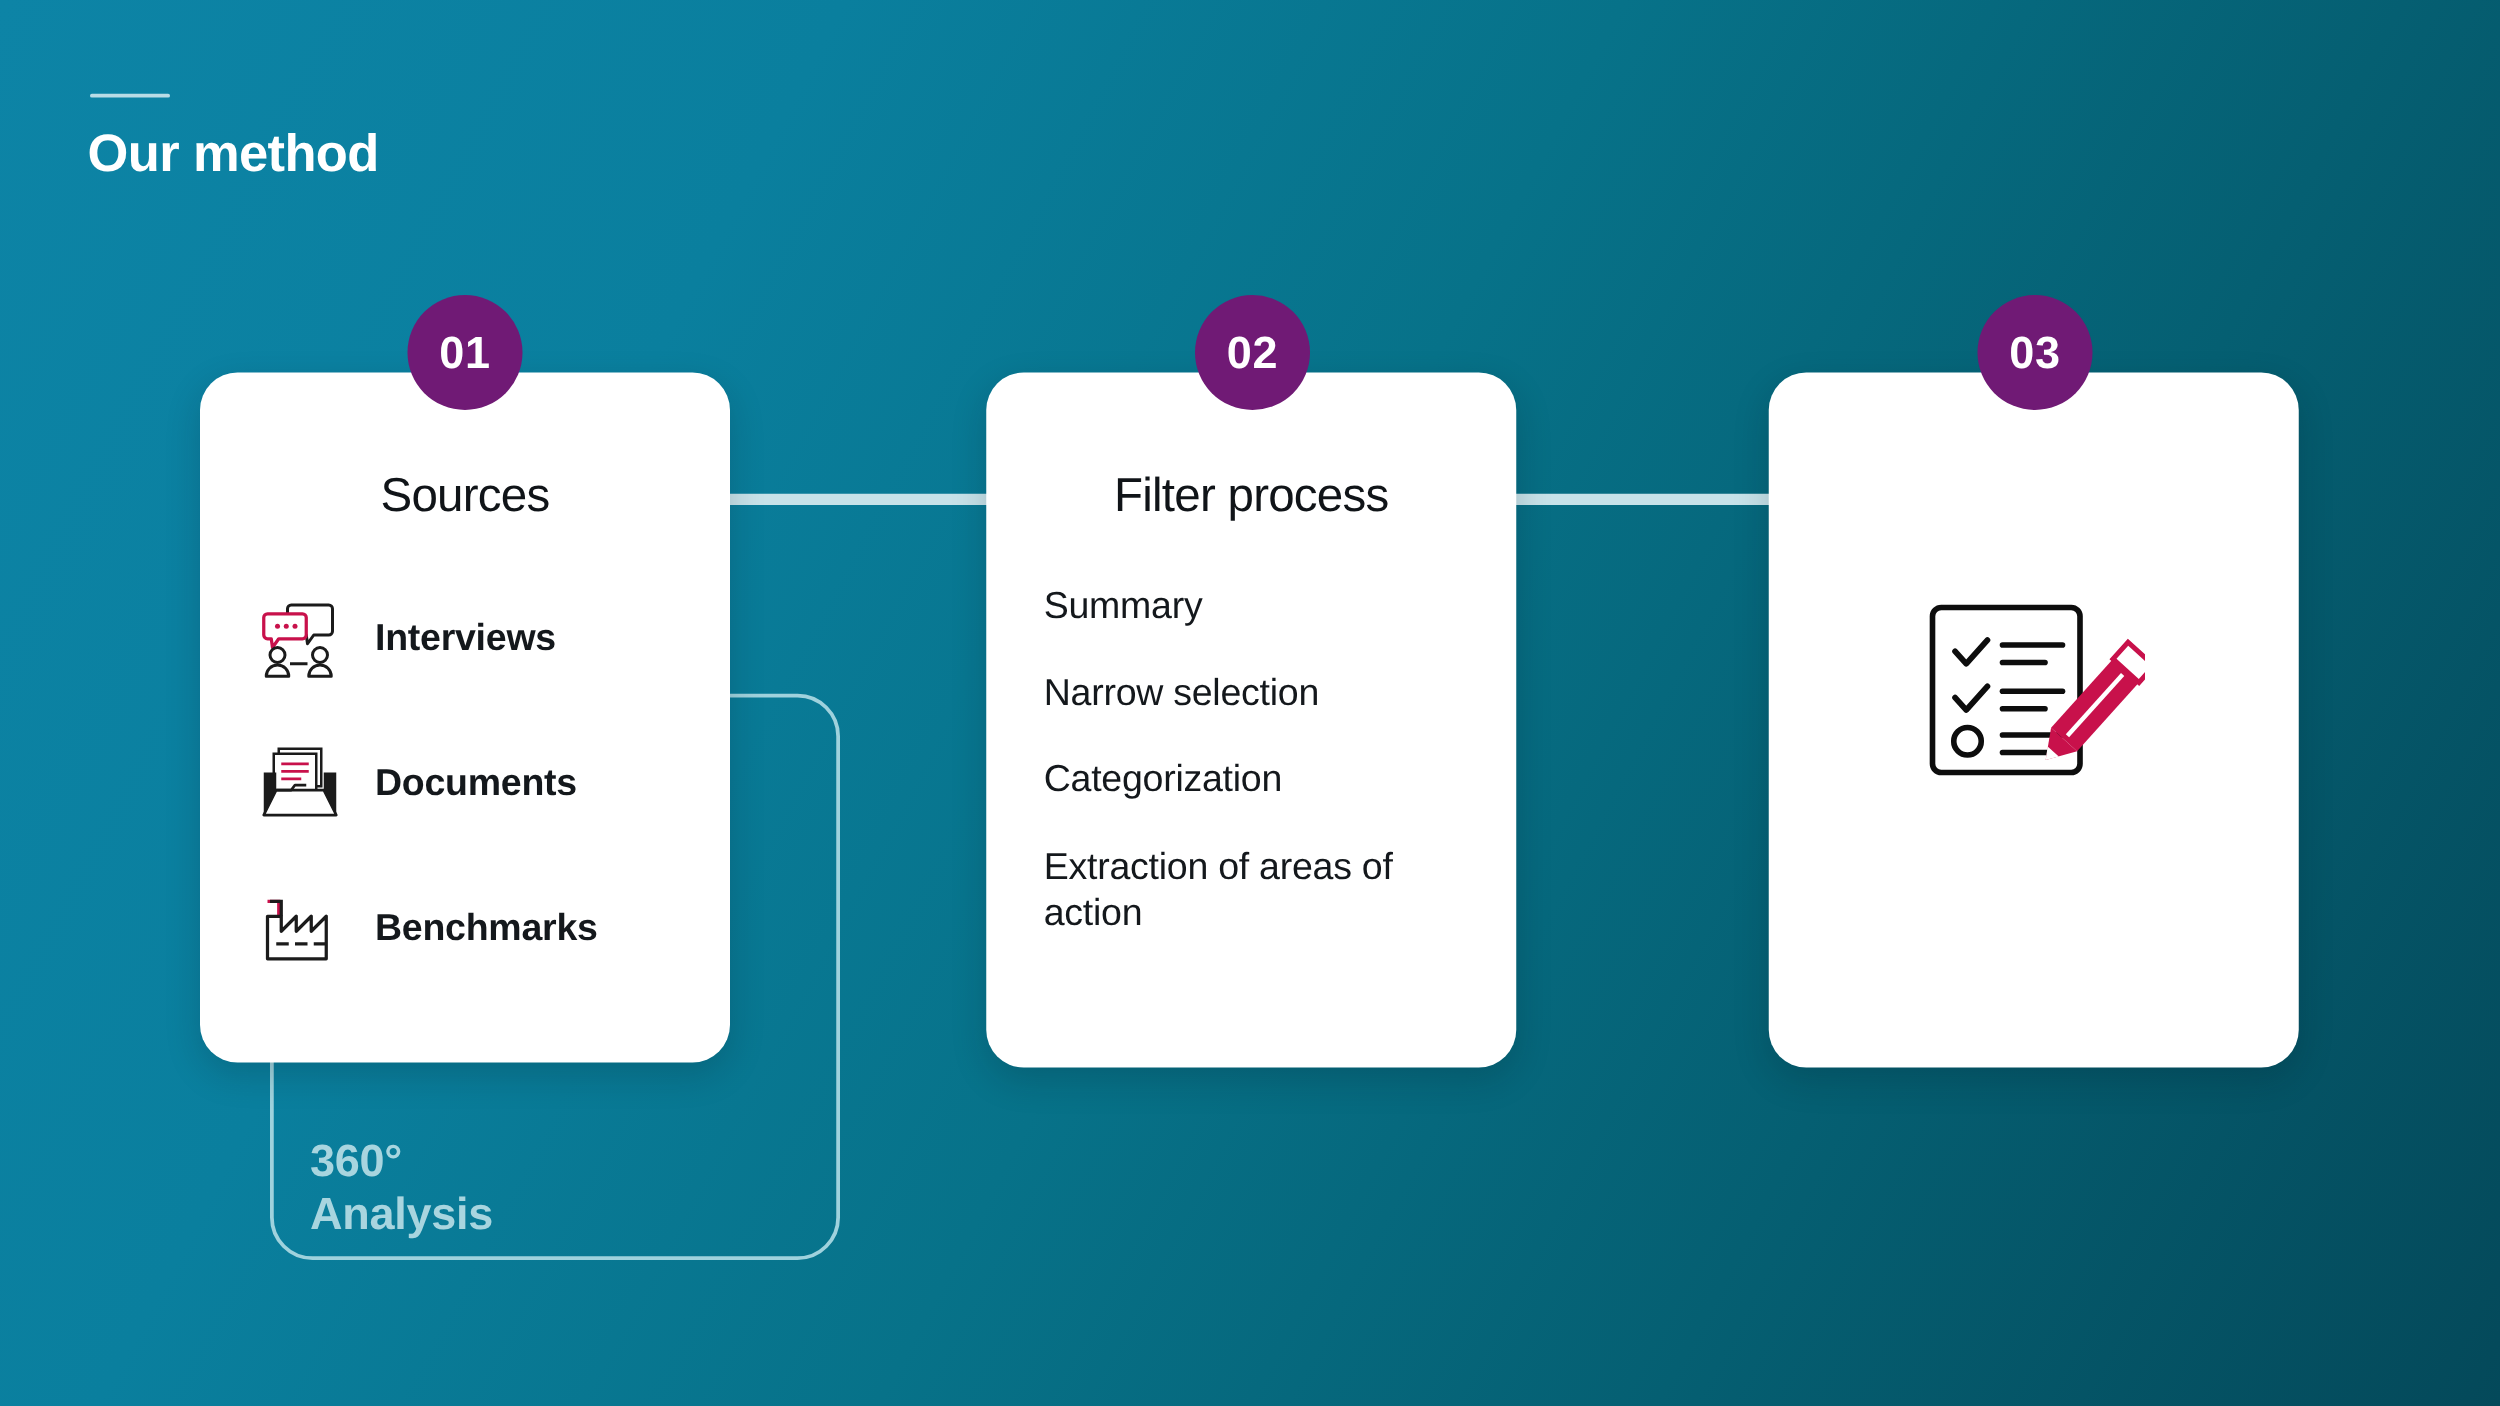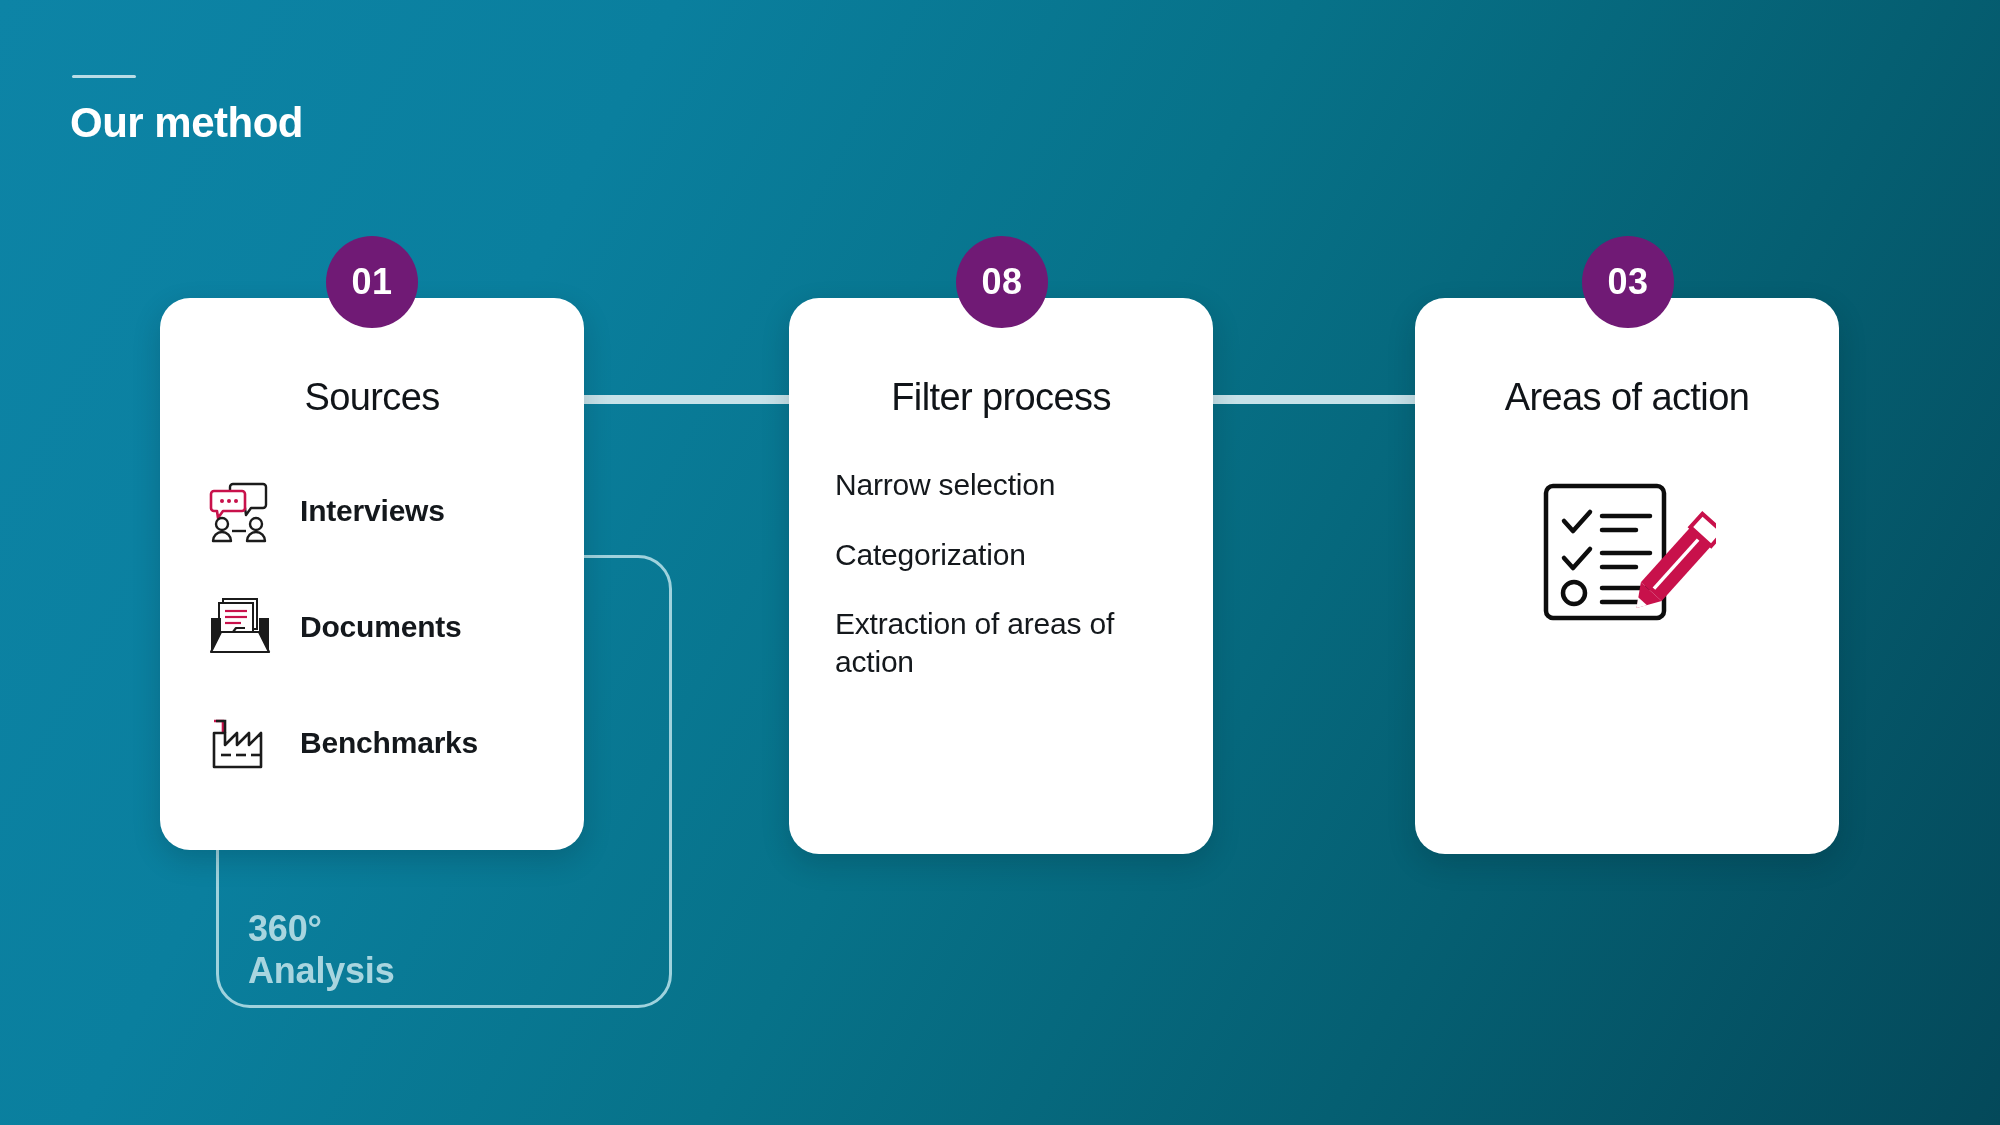--- a/index.html
+++ b/index.html
@@ -172,33 +172,33 @@
             <line x1="44" y1="40" x2="54" y2="40" stroke="#1b1b1b" stroke-width="2.6"></line>
           </svg>
         </span>
         <span class="src-label">Benchmarks</span>
       </div>
 
     </div>
   </div>
 
   <div class="card card2">
-    <div class="badge">08</div>
+    <div class="badge">02</div>
     <div class="card-title">Filter process</div>
 
     <div class="filter-list">
+      <div class="filter-item">Summary</div>
       <div class="filter-item">Narrow selection</div>
       <div class="filter-item">Categorization</div>
       <div class="filter-item">Extraction of areas of action</div>
     </div>
   </div>
 
   <div class="card card3">
     <div class="badge">03</div>
-    <div class="card-title">Areas of action</div>
 
     <div class="big-icon">
       <svg width="178" height="150" viewBox="0 0 178 150">
         <rect x="8" y="8" width="118" height="132" rx="7" fill="#fff" stroke="#0d0d0d" stroke-width="4.5"></rect>
         <path d="M26 43 l9 10 l17 -19" fill="none" stroke="#0d0d0d" stroke-width="4.5" stroke-linecap="round" stroke-linejoin="round"></path>
         <line x1="64" y1="38" x2="112" y2="38" stroke="#0d0d0d" stroke-width="4.5" stroke-linecap="round"></line>
         <line x1="64" y1="52" x2="98" y2="52" stroke="#0d0d0d" stroke-width="4.5" stroke-linecap="round"></line>
         <path d="M26 80 l9 10 l17 -19" fill="none" stroke="#0d0d0d" stroke-width="4.5" stroke-linecap="round" stroke-linejoin="round"></path>
         <line x1="64" y1="75" x2="112" y2="75" stroke="#0d0d0d" stroke-width="4.5" stroke-linecap="round"></line>
         <line x1="64" y1="89" x2="98" y2="89" stroke="#0d0d0d" stroke-width="4.5" stroke-linecap="round"></line>

